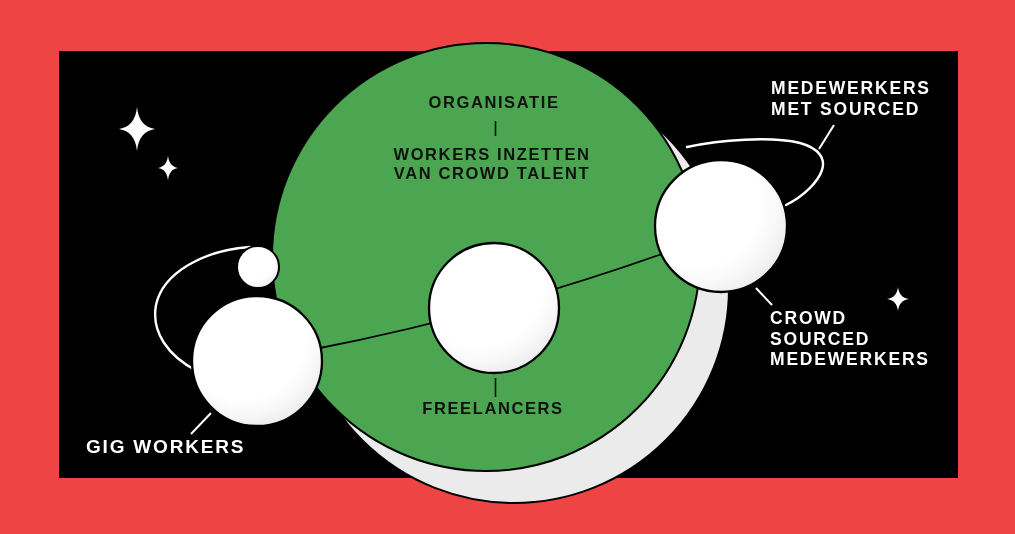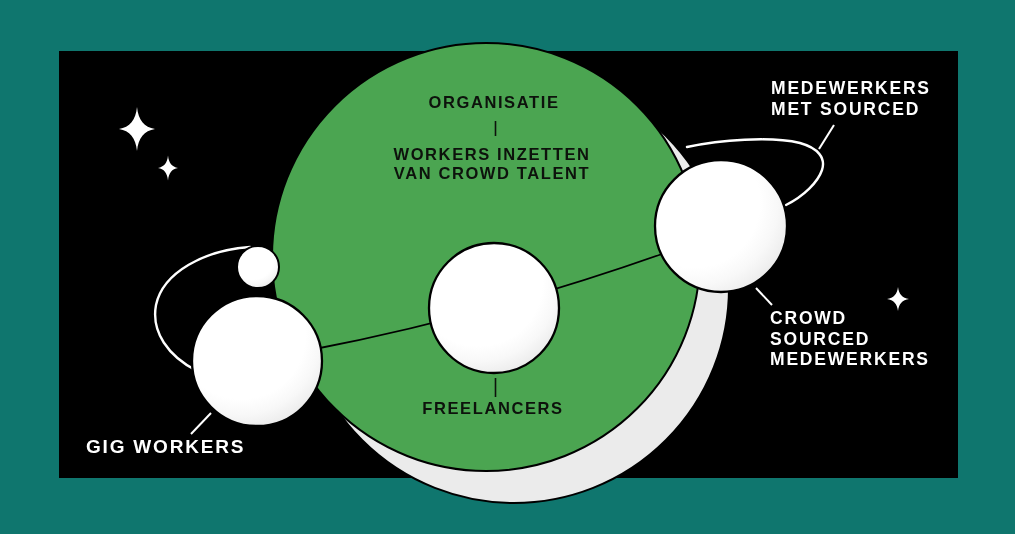--- a/index.html
+++ b/index.html
@@ -1,17 +1,17 @@
 <!DOCTYPE html>
 <html><head>
 <meta charset="utf-8">
 <style>
   html,body{margin:0;padding:0;background:#ececec;}
   .stage{
-    position:relative;width:1015px;height:534px;background:#0f766e;
+    position:relative;width:1015px;height:534px;background:#ef4444;
     overflow:hidden;font-family:"Liberation Sans",sans-serif;
   }
   .stage svg{position:absolute;left:0;top:0;}
   .lbl{position:absolute;white-space:nowrap;}
   .lbl span{display:block;}
   .lbl-light{
     color:#ffffff;font-weight:700;font-size:17.5px;letter-spacing:1.8px;line-height:20.5px;
   }
   .lbl-dark{
     color:#0d120c;font-weight:700;font-size:16.5px;letter-spacing:1.6px;line-height:19px;

